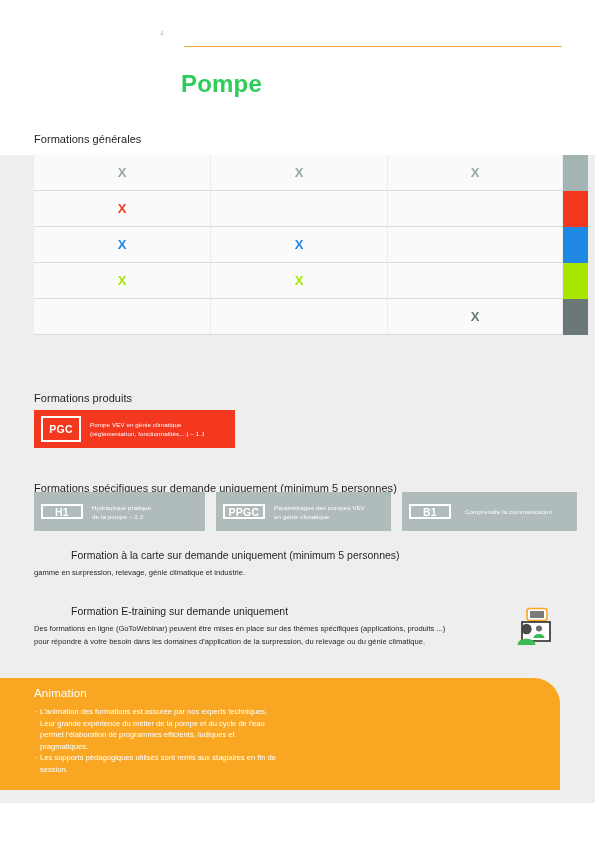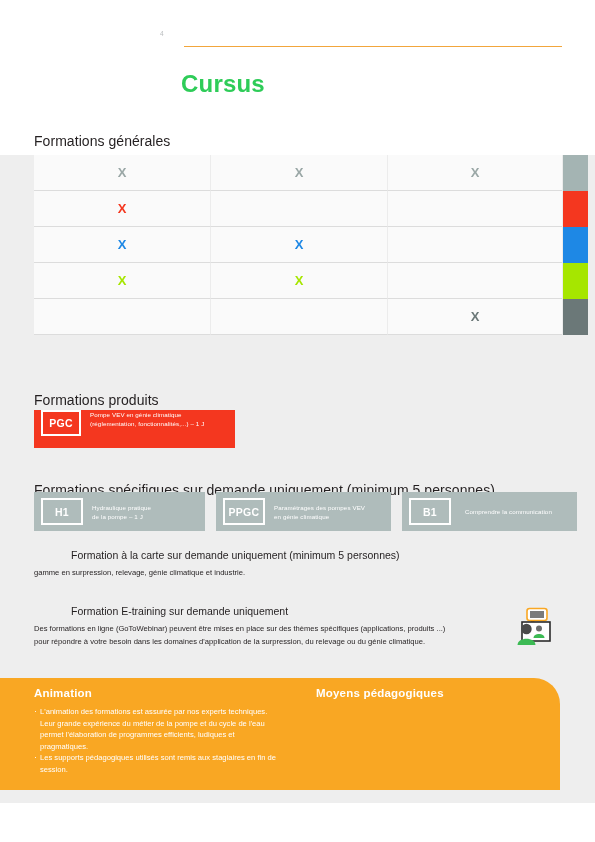--- a/index.html
+++ b/index.html
@@ -73,21 +73,21 @@
     top: 70px;
     font-size: 24px;
     font-weight: bold;
     color: #2ecc58;
     letter-spacing: 0.2px;
   }
 
   
   .section-label {
     position: absolute;
-    font-size: 14px;
+    font-size: 11px;
     color: #231f20;
     letter-spacing: 0.05px;
     white-space: nowrap;
   }
 
   
   .gen-table {
     position: absolute;
     left: 34px;
     top: 155px;
@@ -144,20 +144,21 @@
 
   
   .prod-card {
     position: absolute;
     left: 34px;
     top: 410px;
     width: 201px;
     height: 38px;
     background: #f4371f;
     display: flex;
+    align-items: center;
   }
   .card-code-box {
     width: 40px;
     height: 26px;
     margin-left: 7px;
     border: 2px solid #ffffff;
     box-sizing: border-box;
     display: flex;
     align-items: center;
     justify-content: center;
@@ -190,21 +191,21 @@
     align-items: center;
     margin-right: 11px;
   }
   .spec-card:last-child { margin-right: 0; text-align: right; }
   .sc-w1 { width: 171px; }
   .sc-w2 { width: 175px; }
   .sc-w3 { width: 175px; }
   .spec-card .card-code-box {
     border-color: #ffffff;
     color: #ffffff;
-    height: 27px;
+    height: 15px;
     width: 42px;
   }
   .spec-card .card-text {
     color: #ffffff;
     font-size: 6.2px;
     line-height: 9px;
   }
   .spec-card.b1 .card-text {
     margin-left: 14px;
   }
@@ -245,21 +246,21 @@
   }
   .footer-col {
     position: absolute;
     top: 9px;
   }
   .footer-col.left { left: 34px; width: 250px; }
   .footer-col.right { left: 316px; width: 230px; }
   .footer-heading {
     color: #ffffff;
     font-size: 11.5px;
-    font-weight: bold;
+    font-weight: normal;
     letter-spacing: 0.2px;
     margin-bottom: 7px;
   }
   .footer-list {
     list-style: none;
     margin: 0;
     padding: 0;
   }
   .footer-list li {
     color: #ffffff;
@@ -280,21 +281,21 @@
 </head>
 <body>
 
 <div class="page-bg"></div>
 <div class="grey-band"></div>
 <div class="white-top"></div>
 <div class="white-bottom"></div>
 
 <div class="page-number">4</div>
 <div class="header-rule"></div>
-<div class="page-title">Cursus</div>
+<div class="page-title">Pompe</div>
 
 <div class="section-label" style="left:34px; top:133px;">Formations générales</div>
 
 <div class="gen-table">
   <div class="tbl-body">
     <div class="tbl-row">
       <div class="cell c1" style="color:#9aa7a6">X</div>
       <div class="cell c2" style="color:#9aa7a6">X</div>
       <div class="cell c3" style="color:#9aa7a6">X</div>
       <div class="cell tail" style="background:#a4b4b3"></div>
@@ -391,15 +392,14 @@
 
 <div class="footer-orange">
   <div class="footer-col left">
     <div class="footer-heading">Animation</div>
     <ul class="footer-list">
       <li>L'animation des formations est assurée par nos experts techniques. Leur grande expérience du métier de la pompe et du cycle de l'eau permet l'élaboration de programmes efficients, ludiques et pragmatiques.</li>
       <li>Les supports pédagogiques utilisés sont remis aux stagiaires en fin de session.</li>
     </ul>
   </div>
   <div class="footer-col right">
-    <div class="footer-heading">Moyens pédagogiques</div>
   </div>
 </div>
 
 </body></html>

